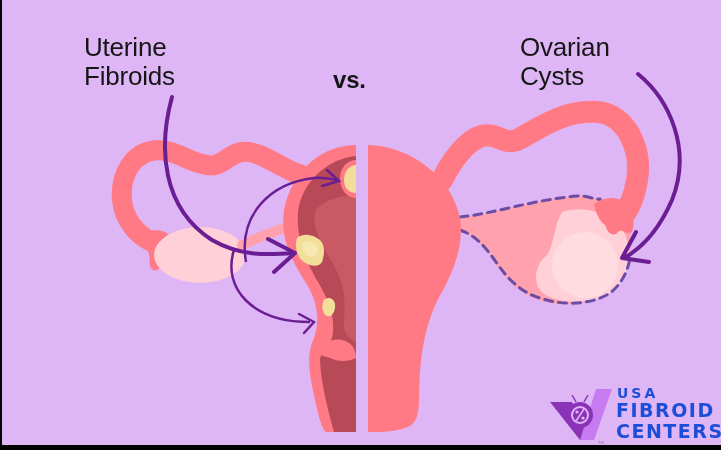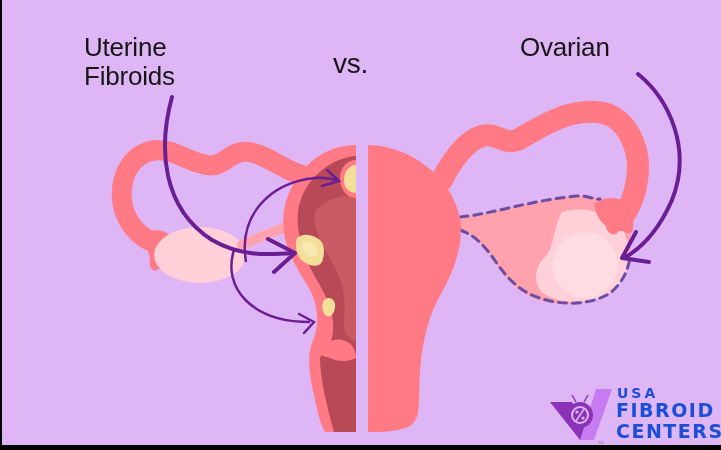--- a/index.html
+++ b/index.html
@@ -18,21 +18,21 @@
     }
     .label {
       position: absolute;
       font-family: "Liberation Sans", sans-serif;
       color: #161616;
       font-size: 26px;
       line-height: 29px;
       letter-spacing: -0.2px;
     }
     #label-fibroids { left: 82px; top: 33px; }
-    #label-vs { left: 331px; top: 49px; font-size: 28px; }
+    #label-vs { left: 331px; top: 65px; font-size: 24px; font-weight: bold; }
     #label-cysts { left: 518px; top: 33px; text-align: left; }
     svg { position: absolute; left: 0; top: 0; }
     .logo-text {
       position: absolute;
       font-family: "DejaVu Sans", sans-serif;
       font-weight: bold;
       color: #1d4ed8;
       letter-spacing: 1.5px;
     }
     #logo-usa { left: 615px; top: 385px; font-size: 14px; letter-spacing: 3px; }
@@ -107,19 +107,20 @@
       </g>
     </svg>
 
     <div id="label-fibroids" class="label">
       <div>Uterine</div>
       <div>Fibroids</div>
     </div>
     <div id="label-vs" class="label">vs.</div>
     <div id="label-cysts" class="label">
       <div>Ovarian</div>
+      <div>Cysts</div>
     </div>
 
     <div id="logo-usa" class="logo-text">USA</div>
     <div id="logo-fibroid" class="logo-text">FIBROID</div>
     <div id="logo-centers" class="logo-text">CENTERS</div>
   </div>
 </div>
 
 </body></html>

